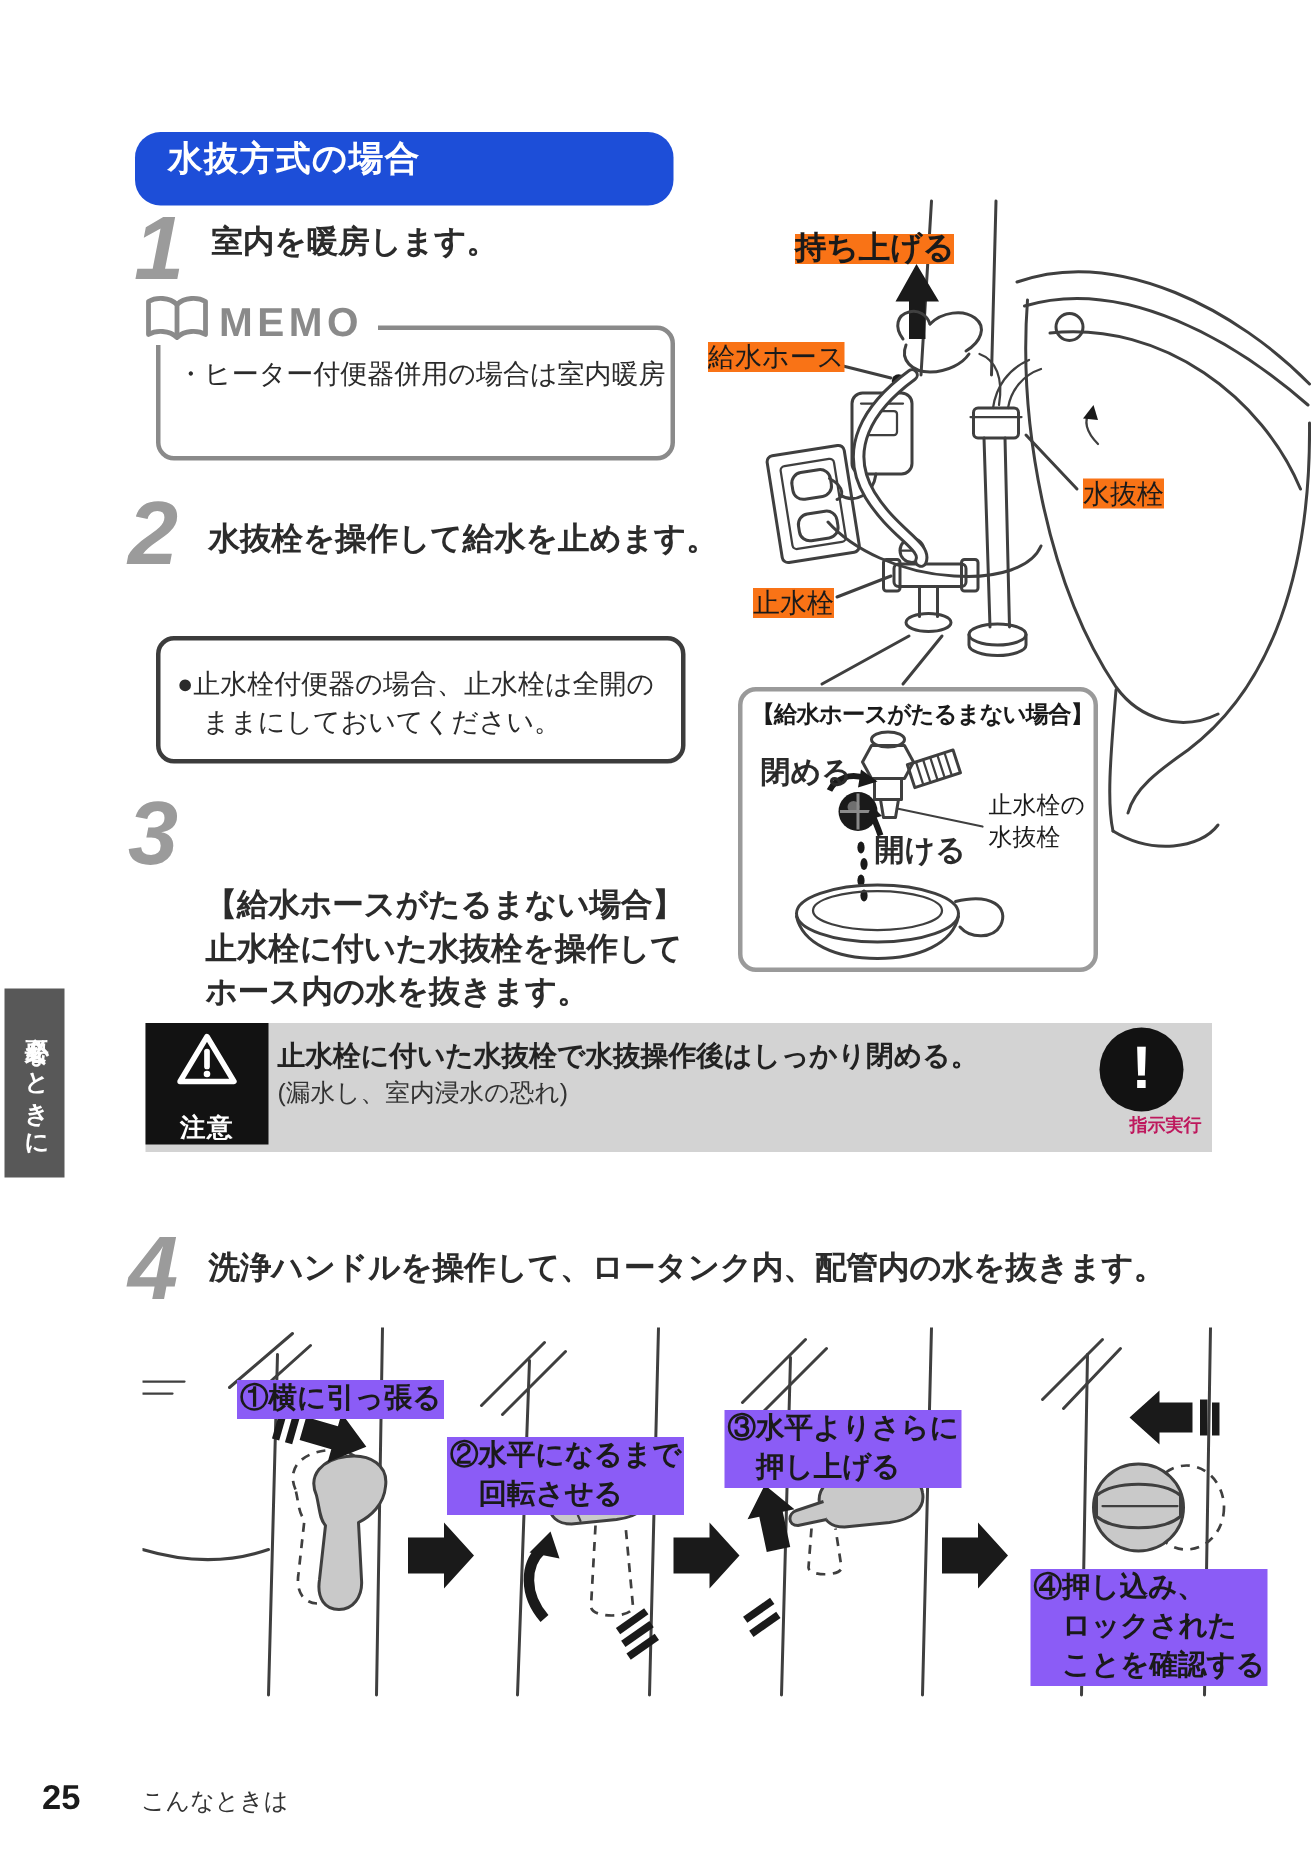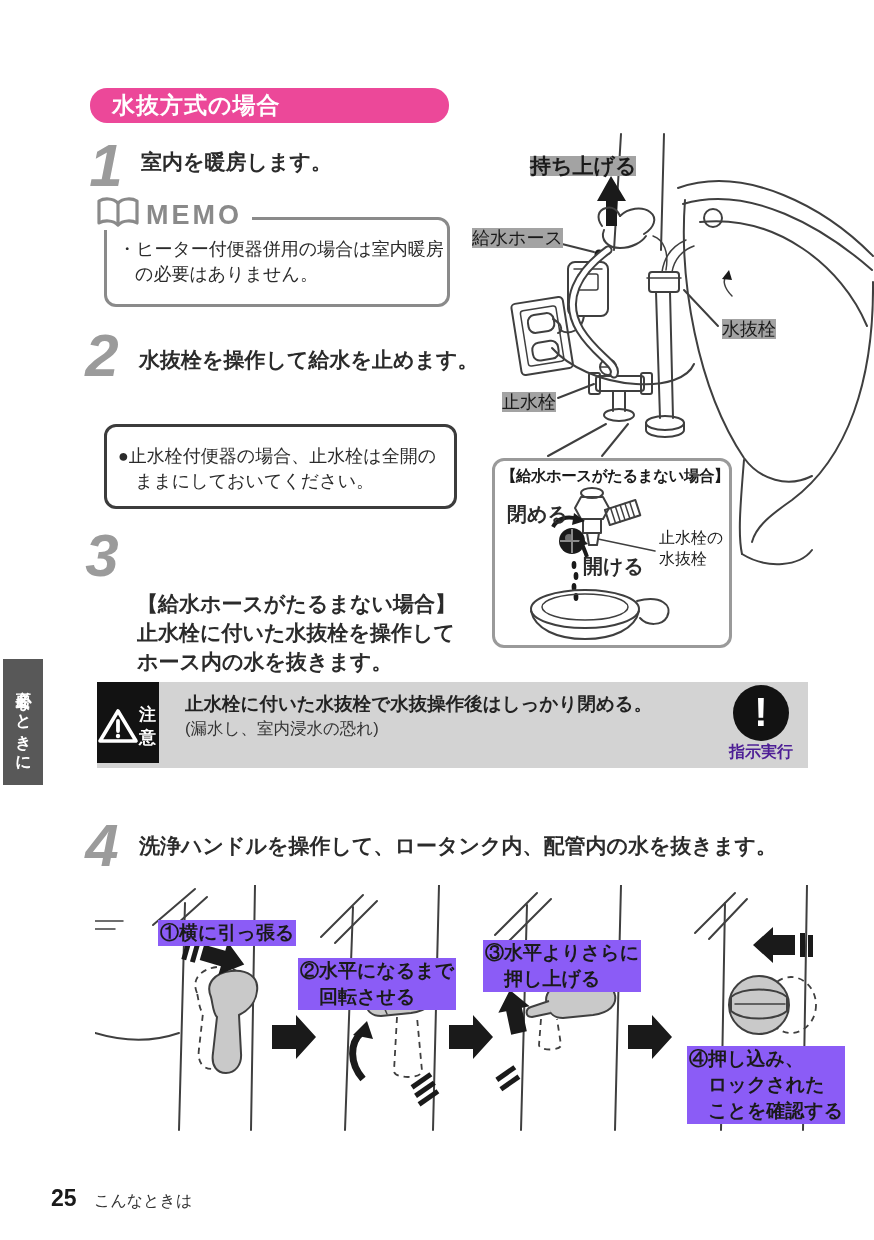--- a/index.html
+++ b/index.html
@@ -4,74 +4,74 @@
 <style>
   html,body{margin:0;padding:0;background:#e8e8e8;}
   .page{
     position:relative; width:874px; height:1240px; margin:0 auto;
     background:#ffffff; overflow:hidden;
     font-family:"Liberation Sans", sans-serif; color:#2b2b2b;
   }
   .abs{position:absolute;}
   
   .pill{
-    left:90px; top:88px; width:337px; height:35px;
-    background:#ec4899; border-radius:17px;
+    left:90px; top:88px; width:337px; height:49px;
+    background:#1d4ed8; border-radius:17px;
     color:#ffffff; font-size:23px; font-weight:bold;
     line-height:35px; padding-left:22px; letter-spacing:1px;
   }
   
   .step-num{
     font-size:60px; line-height:52px; font-weight:800; font-style:italic;
     color:#9b9b9b; width:52px; text-align:center;
   }
   .step-text{font-size:21px; font-weight:bold; line-height:28px; color:#2b2b2b;}
   
   .note-box{border:3px solid #8a8a8a; border-radius:12px; background:#fff;}
   .note-box.dark{border-color:#3c3c3c;}
   .note-body{font-size:18px; line-height:25px; color:#2b2b2b; padding:13px 12px 0 12px;}
   .note-body .cont{padding-left:17px;}
   .legend{display:flex; align-items:flex-end; background:#ffffff; padding-right:10px;}
   .legend-memo{color:#8a8a8a; font-size:27px; font-weight:bold; letter-spacing:3px; line-height:30px; margin-left:6px;}
   .legend-onegai{color:#1a1a1a; font-size:26px; font-weight:bold; line-height:30px; margin-left:10px;}
   
   .caution-bar{left:97px; top:682px; width:711px; height:86px; background:#d3d3d3;}
   .caution-badge{
-    left:0; top:0; width:62px; height:81px; background:#121212;
-    display:flex; flex-direction:row; align-items:center; justify-content:flex-end;
+    left:0; top:0; width:82px; height:81px; background:#121212;
+    display:flex; flex-direction:column; align-items:center; justify-content:space-between;
     padding-top:6px; box-sizing:border-box;
   }
   .caution-badge-label{color:#fff; font-size:17px; font-weight:bold; letter-spacing:1px; margin-top:1px;}
   .caution-t1{left:88px; top:9px; font-size:18.5px; font-weight:bold; color:#222;}
   .caution-t2{left:88px; top:36px; font-size:16.5px; color:#333;}
   .mandatory{left:636px; top:3px; width:56px; height:56px; background:#121212; border-radius:50%;
     display:flex; align-items:center; justify-content:center;}
   .mandatory-mark{color:#fff; font-size:40px; font-weight:800; line-height:1; transform:translateY(-1px);}
-  .mandatory-label{left:624px; top:60px; width:80px; text-align:center; font-size:16px; font-weight:bold; color:#4c1d95;}
+  .mandatory-label{left:624px; top:60px; width:80px; text-align:right; font-size:12px; font-weight:bold; color:#be185d;}
   
   .side-tab{
     left:3px; top:659px; width:40px; height:126px; background:#585858;
     color:#fff; font-size:16px; font-weight:bold;
     writing-mode:vertical-rl; text-orientation:upright; letter-spacing:2px;
     display:flex; align-items:center; justify-content:center;
   }
   
-  .ill-label{font-size:18px; color:#1a1a1a; background:#a3a3a3; line-height:20px;}
+  .ill-label{font-size:18px; color:#1a1a1a; background:#f97316; line-height:20px;}
   .ill-label.b{font-weight:bold; font-size:21px;}
   
   .inset-box{left:492px; top:458px; width:240px; height:190px; border:3px solid #9a9a9a; border-radius:12px; background:#fff; box-sizing:border-box;}
   .inset-title{left:6px; top:5px; font-size:15.5px; font-weight:bold; letter-spacing:-0.5px; color:#1a1a1a; white-space:nowrap;}
   .inset-close{left:12px; top:40px; font-size:20px; font-weight:bold;}
   .inset-open{left:88px; top:92px; font-size:20px; font-weight:bold;}
   .inset-vlabel{left:164px; top:66px; font-size:16px; line-height:21px; color:#1a1a1a;}
   
   .hs-label{font-size:19px; font-weight:bold; line-height:26px; color:#1a1a1a; background:#8b5cf6; padding:0 2px; white-space:nowrap;}
   .hs-label .cont{padding-left:19px;}
   
-  .footer-num{left:51px; top:1185px; font-size:23px; font-weight:bold; color:#1a1a1a;}
+  .footer-num{left:28px; top:1185px; font-size:23px; font-weight:bold; color:#1a1a1a;}
   .footer-text{left:94px; top:1191px; font-size:16px; color:#333;}
   svg{display:block;}
   .la{stroke:#3f3f3f; stroke-width:2; fill:none; stroke-linecap:round; stroke-linejoin:round;}
   .la-thin{stroke:#3f3f3f; stroke-width:1.5; fill:none; stroke-linecap:round;}
   .fill-blk{fill:#1a1a1a; stroke:none;}
   .handle{fill:#c9c9c9; stroke:#3f3f3f; stroke-width:2; stroke-linejoin:round;}
   .ghost{fill:none; stroke:#3f3f3f; stroke-width:1.8; stroke-dasharray:6 5;}
   .tube-o{stroke:#3f3f3f; stroke-width:9; fill:none; stroke-linecap:round;}
   .tube-i{stroke:#ffffff; stroke-width:5; fill:none; stroke-linecap:round;}
 </style>
@@ -90,21 +90,20 @@
     <span>
       <svg width="44" height="34" viewBox="0 0 44 34">
         <path d="M22,7 C17,2 8,2 3,5 L3,27 C8,24 17,24 22,29 C27,24 36,24 41,27 L41,5 C36,2 27,2 22,7 Z" fill="none" stroke="#8a8a8a" stroke-width="3.2" stroke-linejoin="round"></path>
         <path d="M22,7 L22,29" stroke="#8a8a8a" stroke-width="3.2"></path>
       </svg>
     </span>
     <span class="legend-memo">MEMO</span>
   </div>
   <div class="abs note-body" style="left:106px; top:224px; width:330px;">
     <div>・ヒーター付便器併用の場合は室内暖房</div>
-    <div class="cont">の必要はありません。</div>
   </div>
 
   <div class="abs step-num" style="left:76px; top:330px;">2</div>
   <div class="abs step-text" style="left:139px; top:346px;">水抜栓を操作して給水を止めます。</div>
 
   <div class="abs note-box dark" style="left:104px; top:424px; width:347px; height:79px;"></div>
   <div class="abs note-body" style="left:106px; top:431px; width:338px;">
     <div>●止水栓付便器の場合、止水栓は全開の</div>
     <div class="cont">ままにしておいてください。</div>
   </div>

